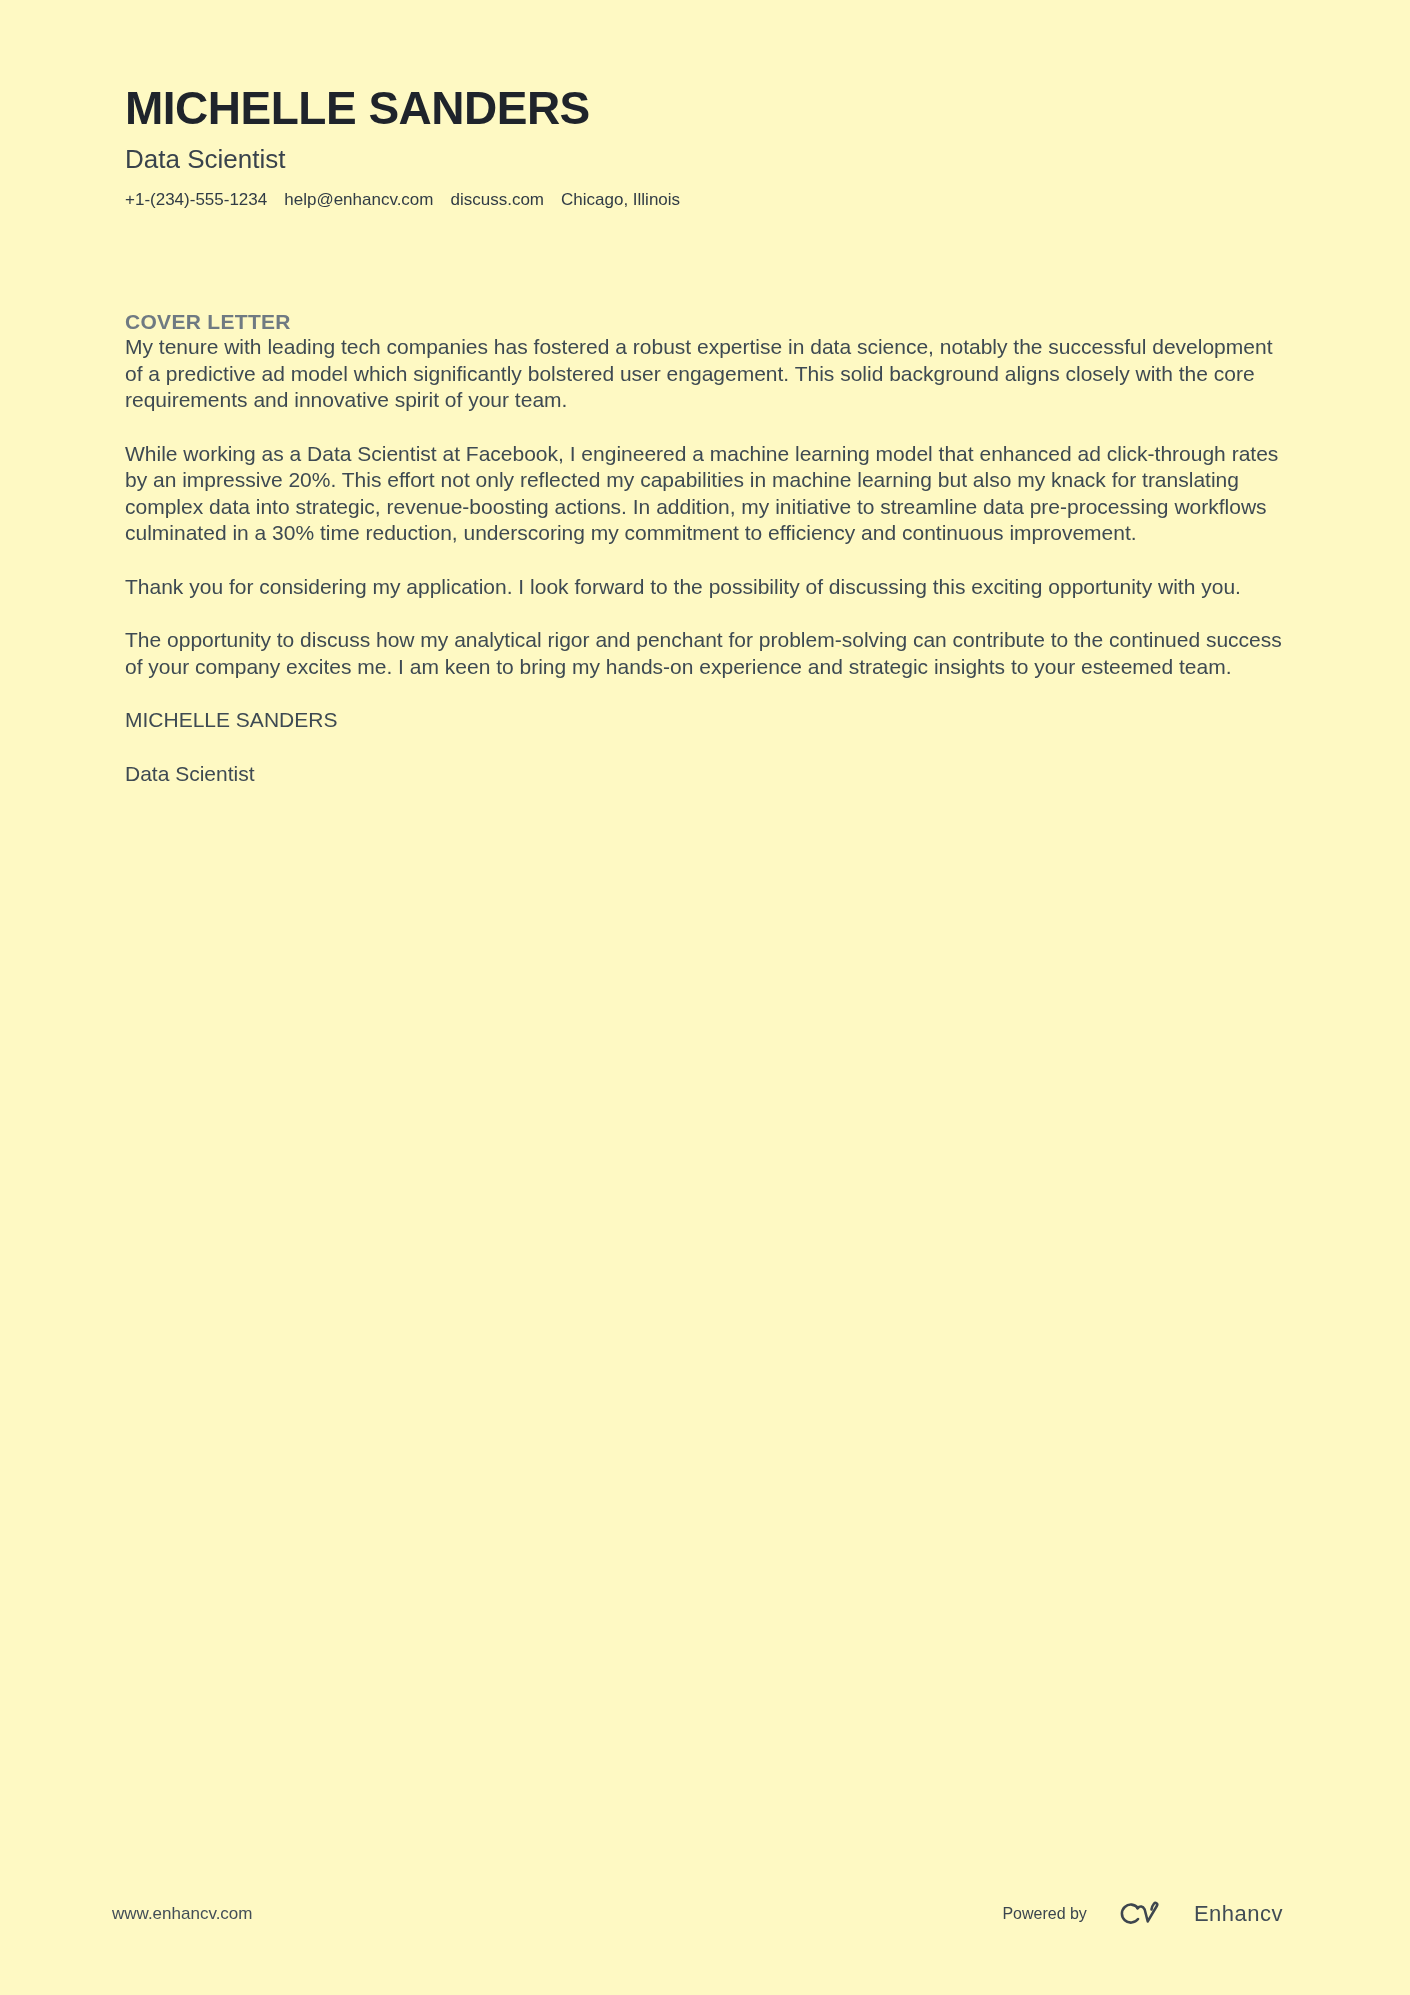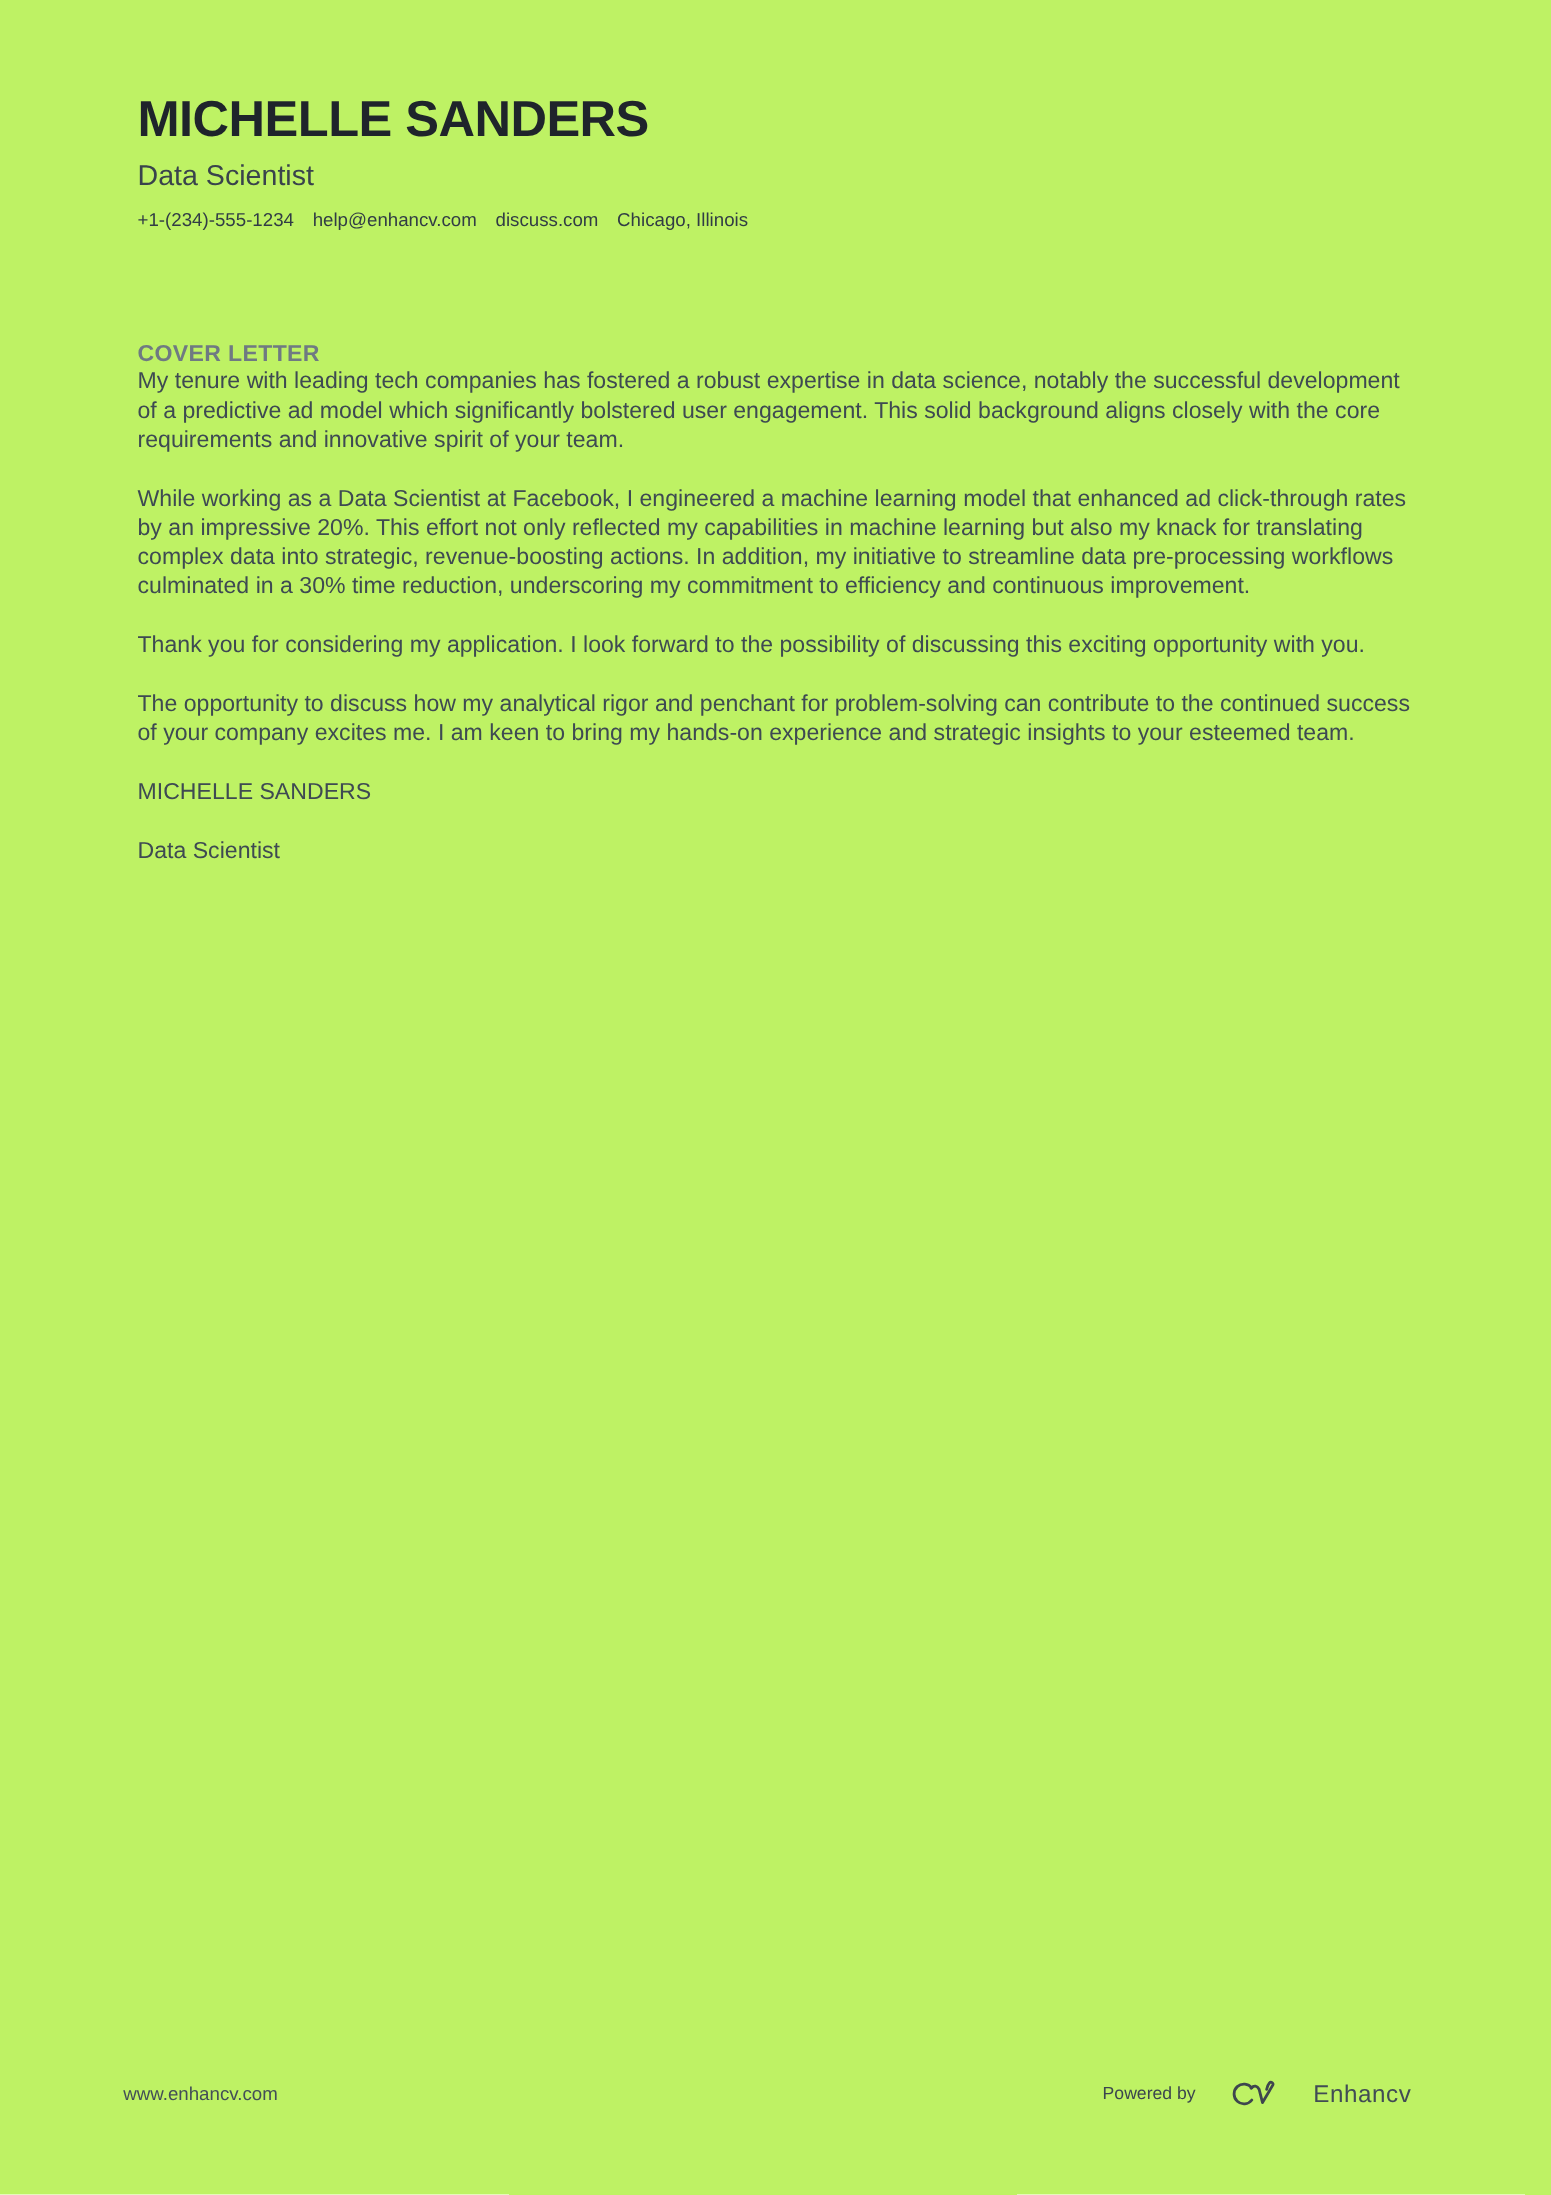--- a/index.html
+++ b/index.html
@@ -4,21 +4,21 @@
 <style>
   html, body {
     margin: 0;
     padding: 0;
     background: #ffffff;
   }
   .page {
     position: relative;
     width: 1410px;
     height: 1995px;
-    background: #bef264;
+    background: #fef9c3;
     box-sizing: border-box;
     padding: 84px 122px 0 125px;
     font-family: "Liberation Sans", "DejaVu Sans", sans-serif;
     color: #3e4a52;
     overflow: hidden;
   }
   .person-name {
     margin: 0;
     font-size: 46px;
     font-weight: 700;
@@ -57,21 +57,21 @@
   .letter-text p + p {
     margin-top: 27px;
   }
   .salutation {
     margin-top: 33px !important;
   }
   .page-footer {
     position: absolute;
     left: 0;
     right: 0;
-    bottom: 78px;
+    bottom: 68px;
     padding: 0 127px 0 112px;
     display: flex;
     justify-content: space-between;
     align-items: center;
   }
   .footer-site {
     font-size: 17px;
     color: #434e57;
   }
   .powered {

